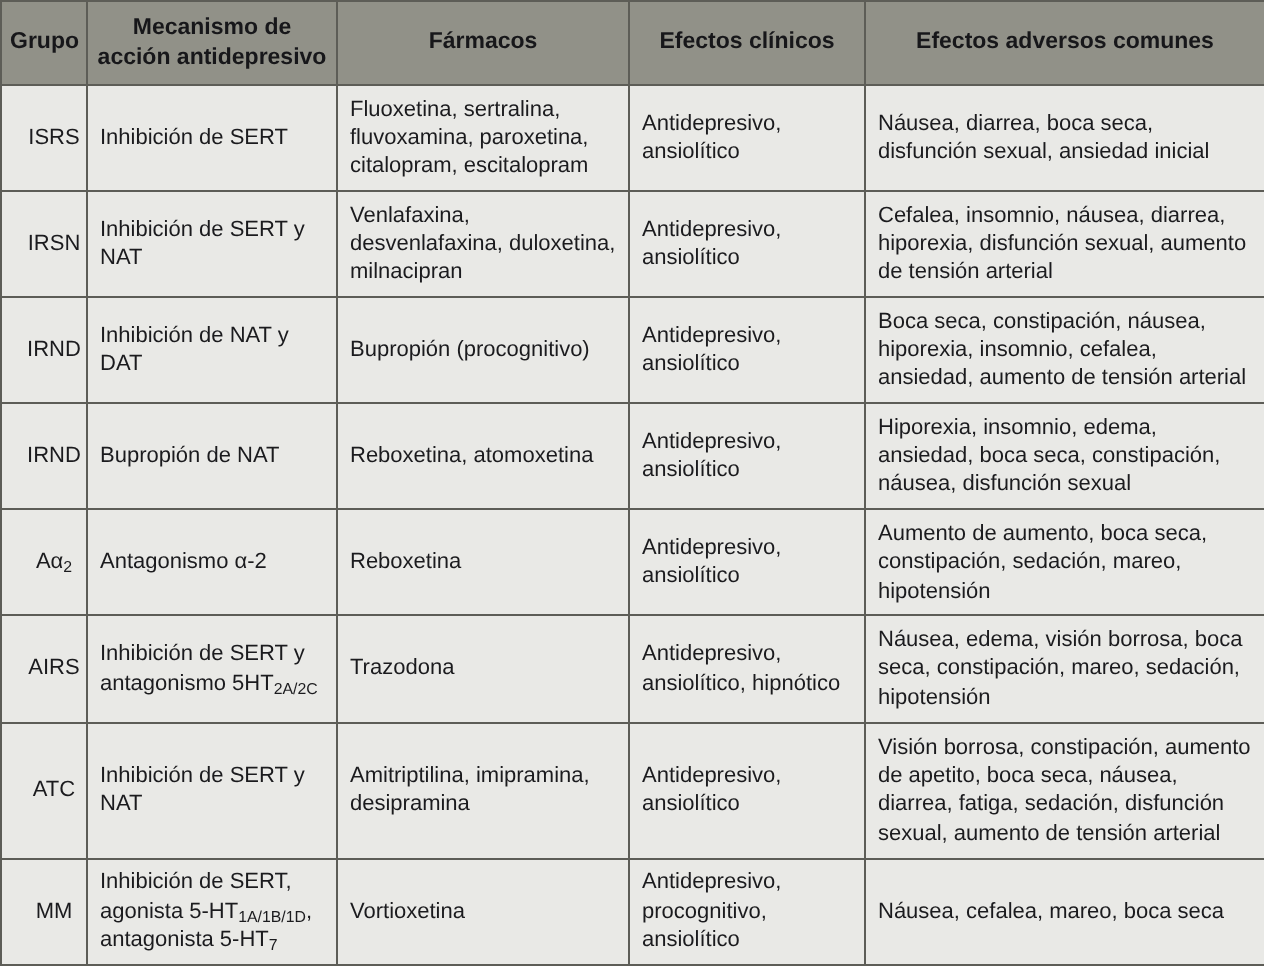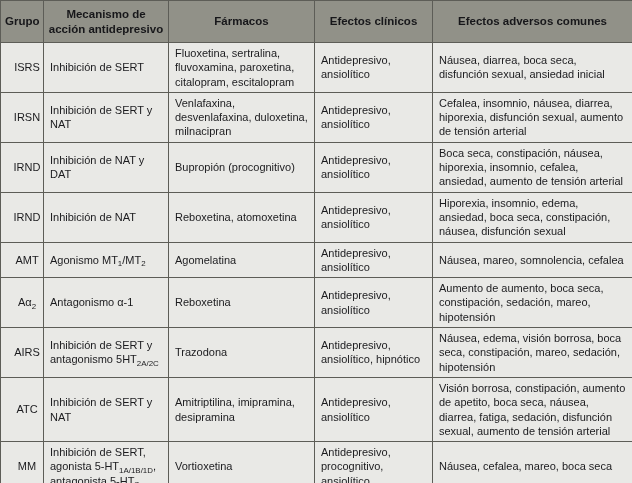--- a/index.html
+++ b/index.html
@@ -108,35 +108,28 @@
         </tr>
         <tr>
           <td class="grupo">IRND</td>
           <td>Inhibición de NAT y DAT</td>
           <td>Bupropión (procognitivo)</td>
           <td>Antidepresivo, ansiolítico</td>
           <td>Boca seca, constipación, náusea, hiporexia, insomnio, cefalea, ansiedad, aumento de tensión arterial</td>
         </tr>
         <tr>
           <td class="grupo">IRND</td>
-          <td>Inhibición de NAT</td>
+          <td>Bupropión de NAT</td>
           <td>Reboxetina, atomoxetina</td>
           <td>Antidepresivo, ansiolítico</td>
           <td>Hiporexia, insomnio, edema, ansiedad, boca seca, constipación, náusea, disfunción sexual</td>
         </tr>
         <tr>
-          <td class="grupo">AMT</td>
-          <td>Agonismo MT<sub>1</sub>/MT<sub>2</sub></td>
-          <td>Agomelatina</td>
-          <td>Antidepresivo, ansiolítico</td>
-          <td>Náusea, mareo, somnolencia, cefalea</td>
-        </tr>
-        <tr>
           <td class="grupo">Aα<sub>2</sub></td>
-          <td>Antagonismo α-1</td>
+          <td>Antagonismo α-2</td>
           <td>Reboxetina</td>
           <td>Antidepresivo, ansiolítico</td>
           <td>Aumento de aumento, boca seca, constipación, sedación, mareo, hipotensión</td>
         </tr>
         <tr>
           <td class="grupo">AIRS</td>
           <td>Inhibición de SERT y antagonismo 5HT<sub>2A/2C</sub></td>
           <td>Trazodona</td>
           <td>Antidepresivo, ansiolítico, hipnótico</td>
           <td>Náusea, edema, visión borrosa, boca seca, constipación, mareo, sedación, hipotensión</td>

